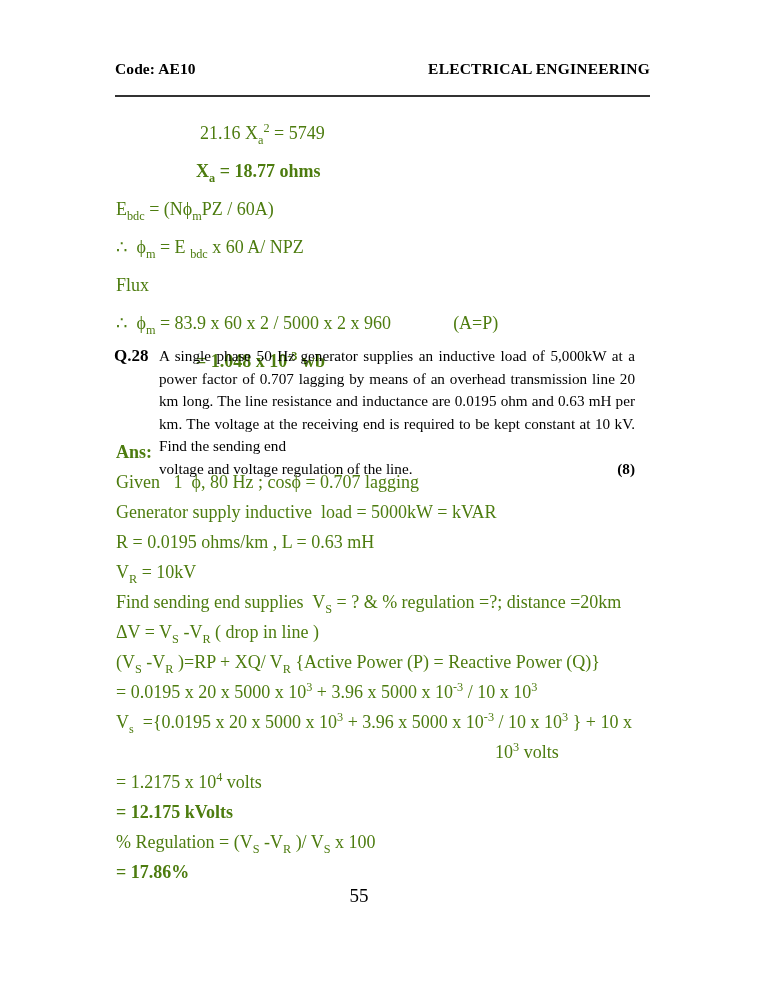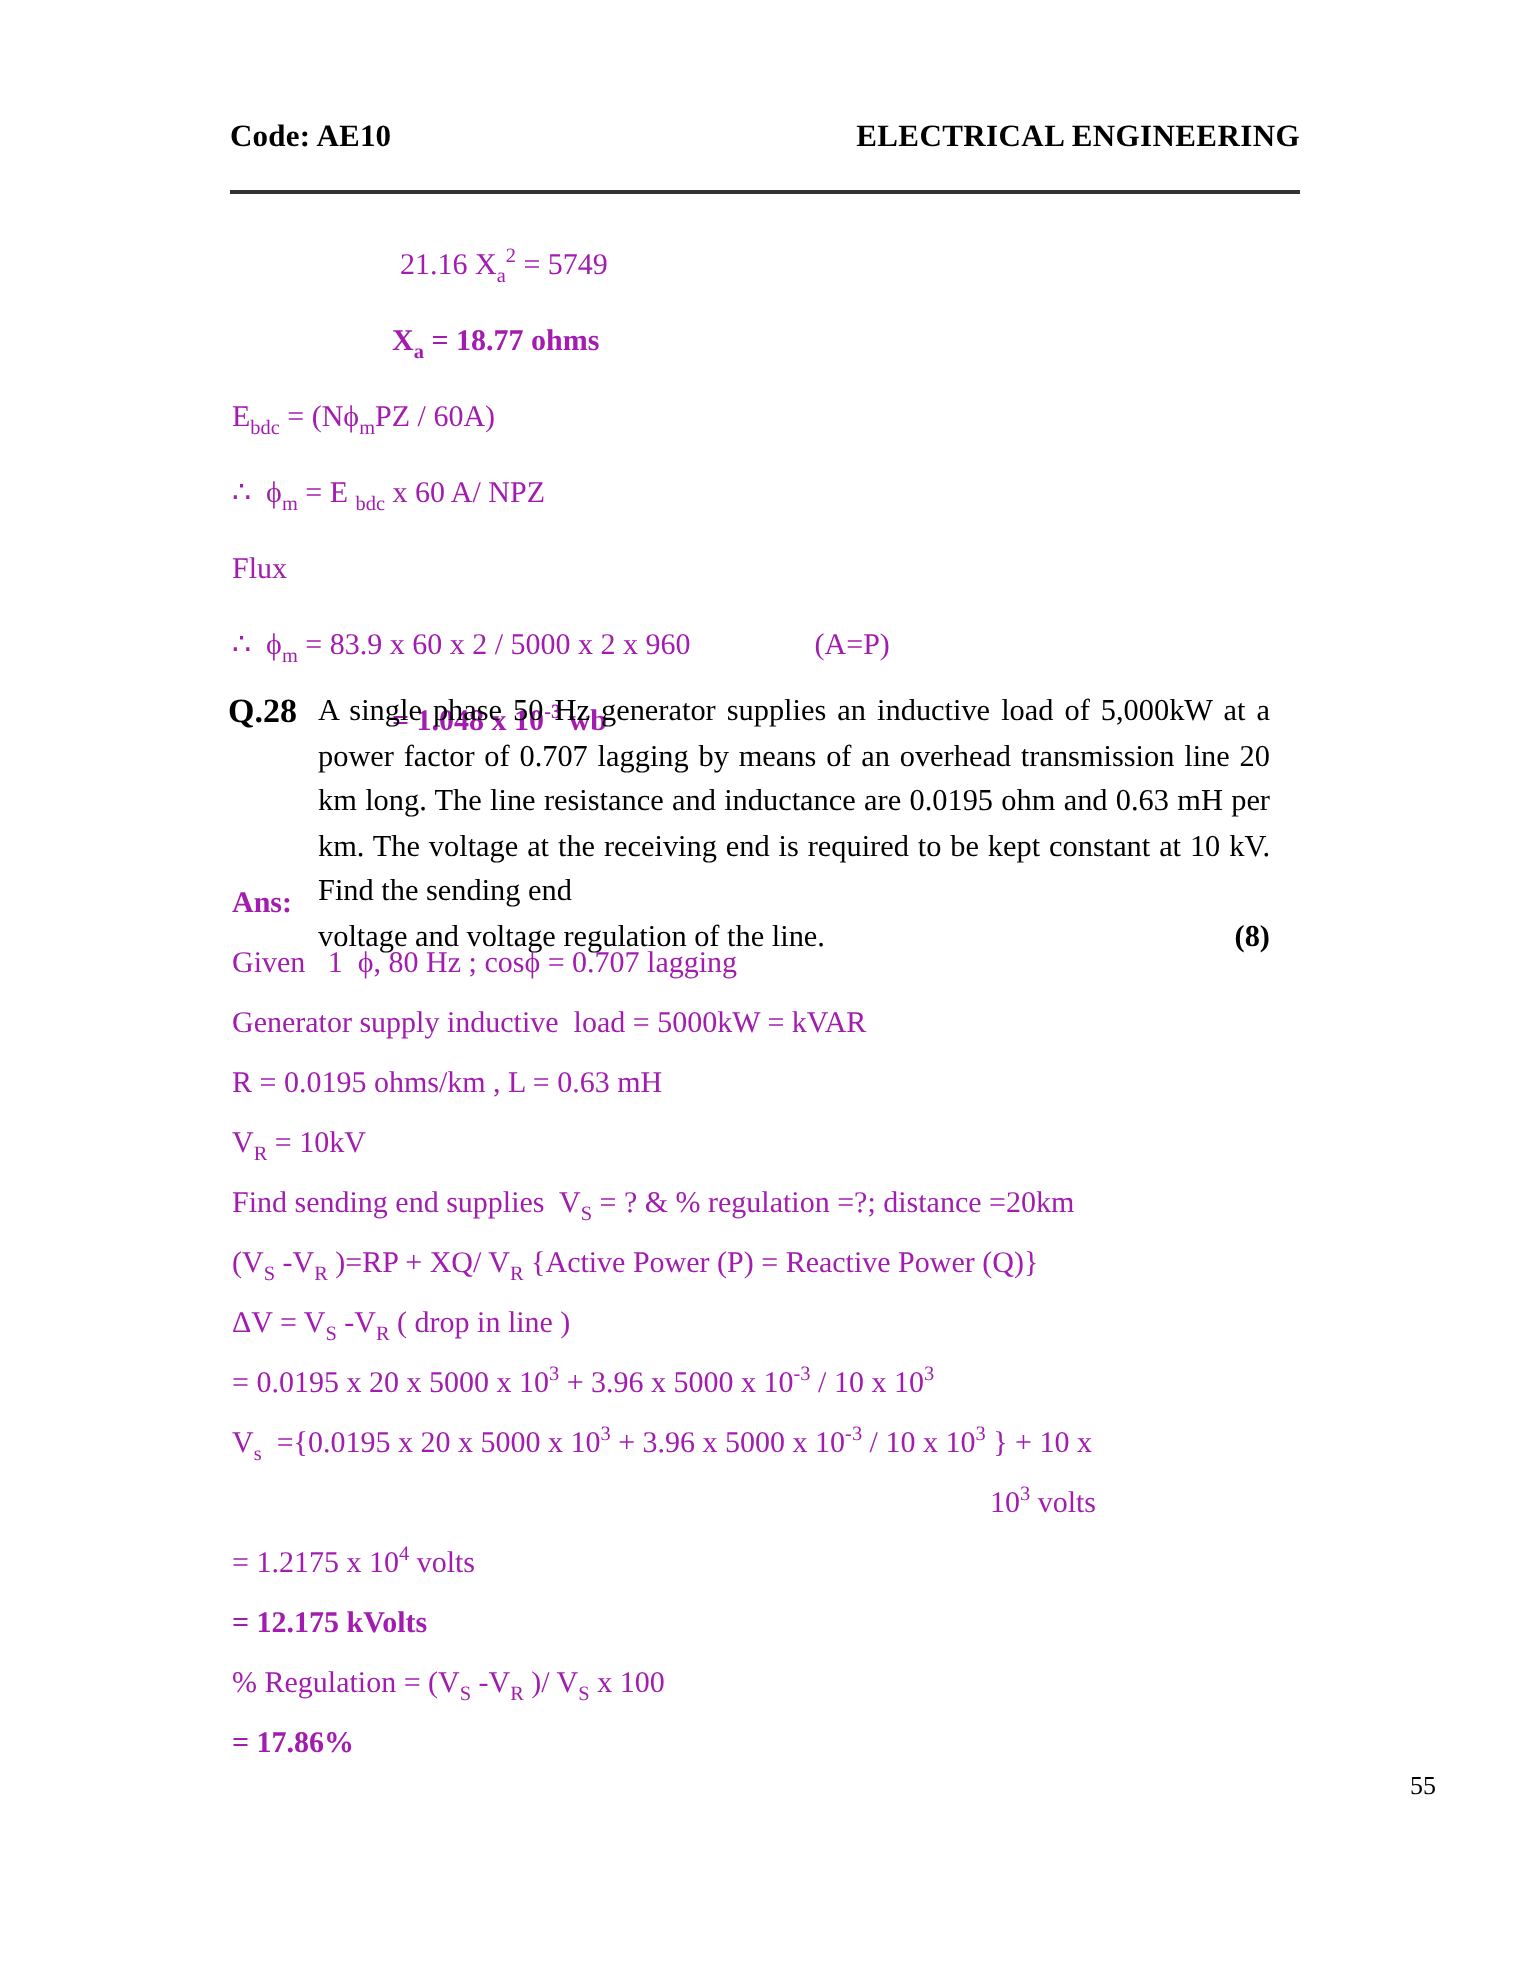--- a/index.html
+++ b/index.html
@@ -50,24 +50,24 @@
 
   
   .body-area {
     position: absolute;
     left: 0;
     top: 118px;
     width: 765px;
   }
 
   .line {
-    font-size: 15px;
+    font-size: 18px;
     line-height: 30px;
     white-space: pre;
-    color: #a21caf;
+    color: #4d7c0f;
   }
   .line.bold { font-weight: bold; }
 
   
   .ind-eq   { margin-left: 200px; }   
   .ind-res  { margin-left: 196px; }   
   .ind-body { margin-left: 116px; }   
 
   sup { font-size: 0.68em; vertical-align: super; line-height: 0; }
   sub { font-size: 0.68em; vertical-align: sub;   line-height: 0; }
@@ -116,22 +116,22 @@
 
   .cont-line { margin-left: 495px; }
   .annot     { display: inline-block; margin-left: 62px; }
 
   
   .page-number {
     position: absolute;
     left: 0;
     top: 885px;
     width: 718px;
-    text-align: right;
-    font-size: 13px;
+    text-align: center;
+    font-size: 19px;
   }
 </style>
 </head>
 <body>
 
 <div class="page">
 
   <div class="header">
     <span class="code">Code: AE10</span>
     <span class="subject">ELECTRICAL ENGINEERING</span>
@@ -187,24 +187,24 @@
 
 
     <div class="line ind-body">Generator supply inductive  load = 5000kW = kVAR</div>
 
     <div class="line ind-body">R = 0.0195 ohms/km , L = 0.63 mH</div>
 
     <div class="line ind-body"><span>V</span><sub>R</sub><span> = 10kV</span></div>
 
     <div class="line ind-body"><span>Find sending end supplies  V</span><sub>S</sub><span> = ? &amp; % regulation =?; distance =20km</span></div>
 
+    <div class="line ind-body"><span>ΔV = V</span><sub>S</sub><span> -V</span><sub>R</sub><span> ( drop in line )</span></div>
+
     <div class="line ind-body"><span>(V</span><sub>S</sub><span> -V</span><sub>R</sub><span> )=RP + XQ/ V</span><sub>R</sub><span> {Active Power (P) = Reactive Power (Q)}</span></div>
 
-    <div class="line ind-body"><span>ΔV = V</span><sub>S</sub><span> -V</span><sub>R</sub><span> ( drop in line )</span></div>
-
     <div class="line ind-body"><span>= 0.0195 x 20 x 5000 x 10</span><sup>3</sup><span> + 3.96 x 5000 x 10</span><sup>-3</sup><span> / 10 x 10</span><sup>3</sup></div>
 
     <div class="line ind-body"><span>V</span><sub>s</sub><span>  ={0.0195 x 20 x 5000 x 10</span><sup>3</sup><span> + 3.96 x 5000 x 10</span><sup>-3</sup><span> / 10 x 10</span><sup>3</sup><span> } + 10 x</span></div>
 
     <div class="line cont-line"><span>10</span><sup>3</sup><span> volts</span></div>
 
     <div class="line ind-body"><span>= 1.2175 x 10</span><sup>4</sup><span> volts</span></div>
 
     <div class="line bold ind-body">= 12.175 kVolts</div>
 

